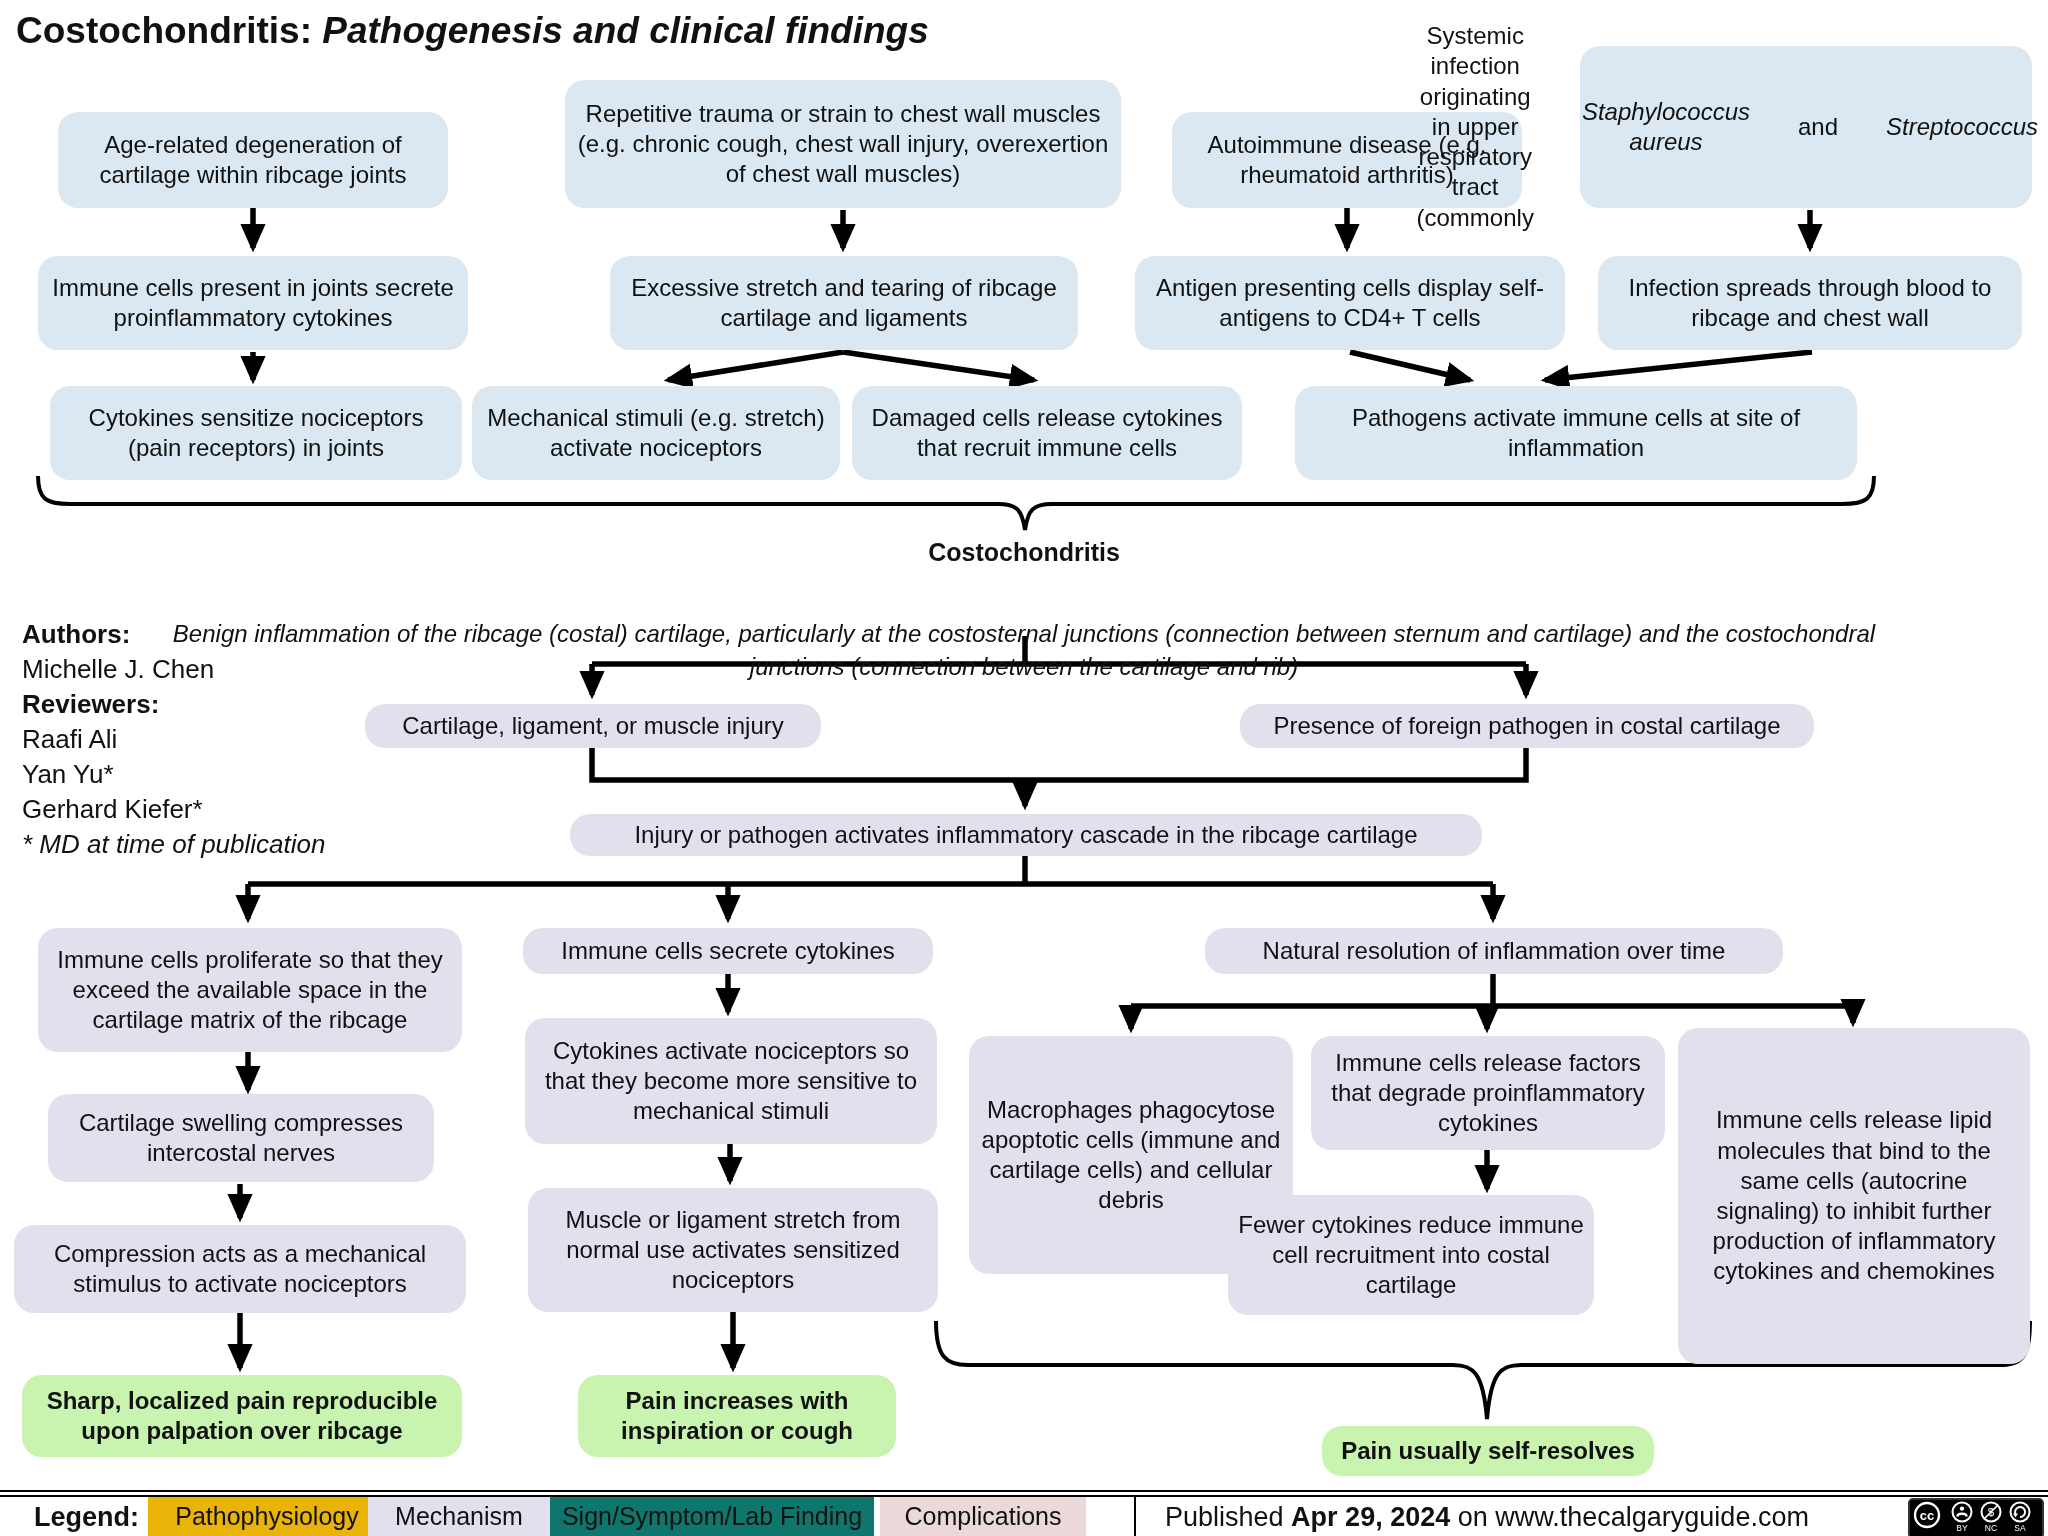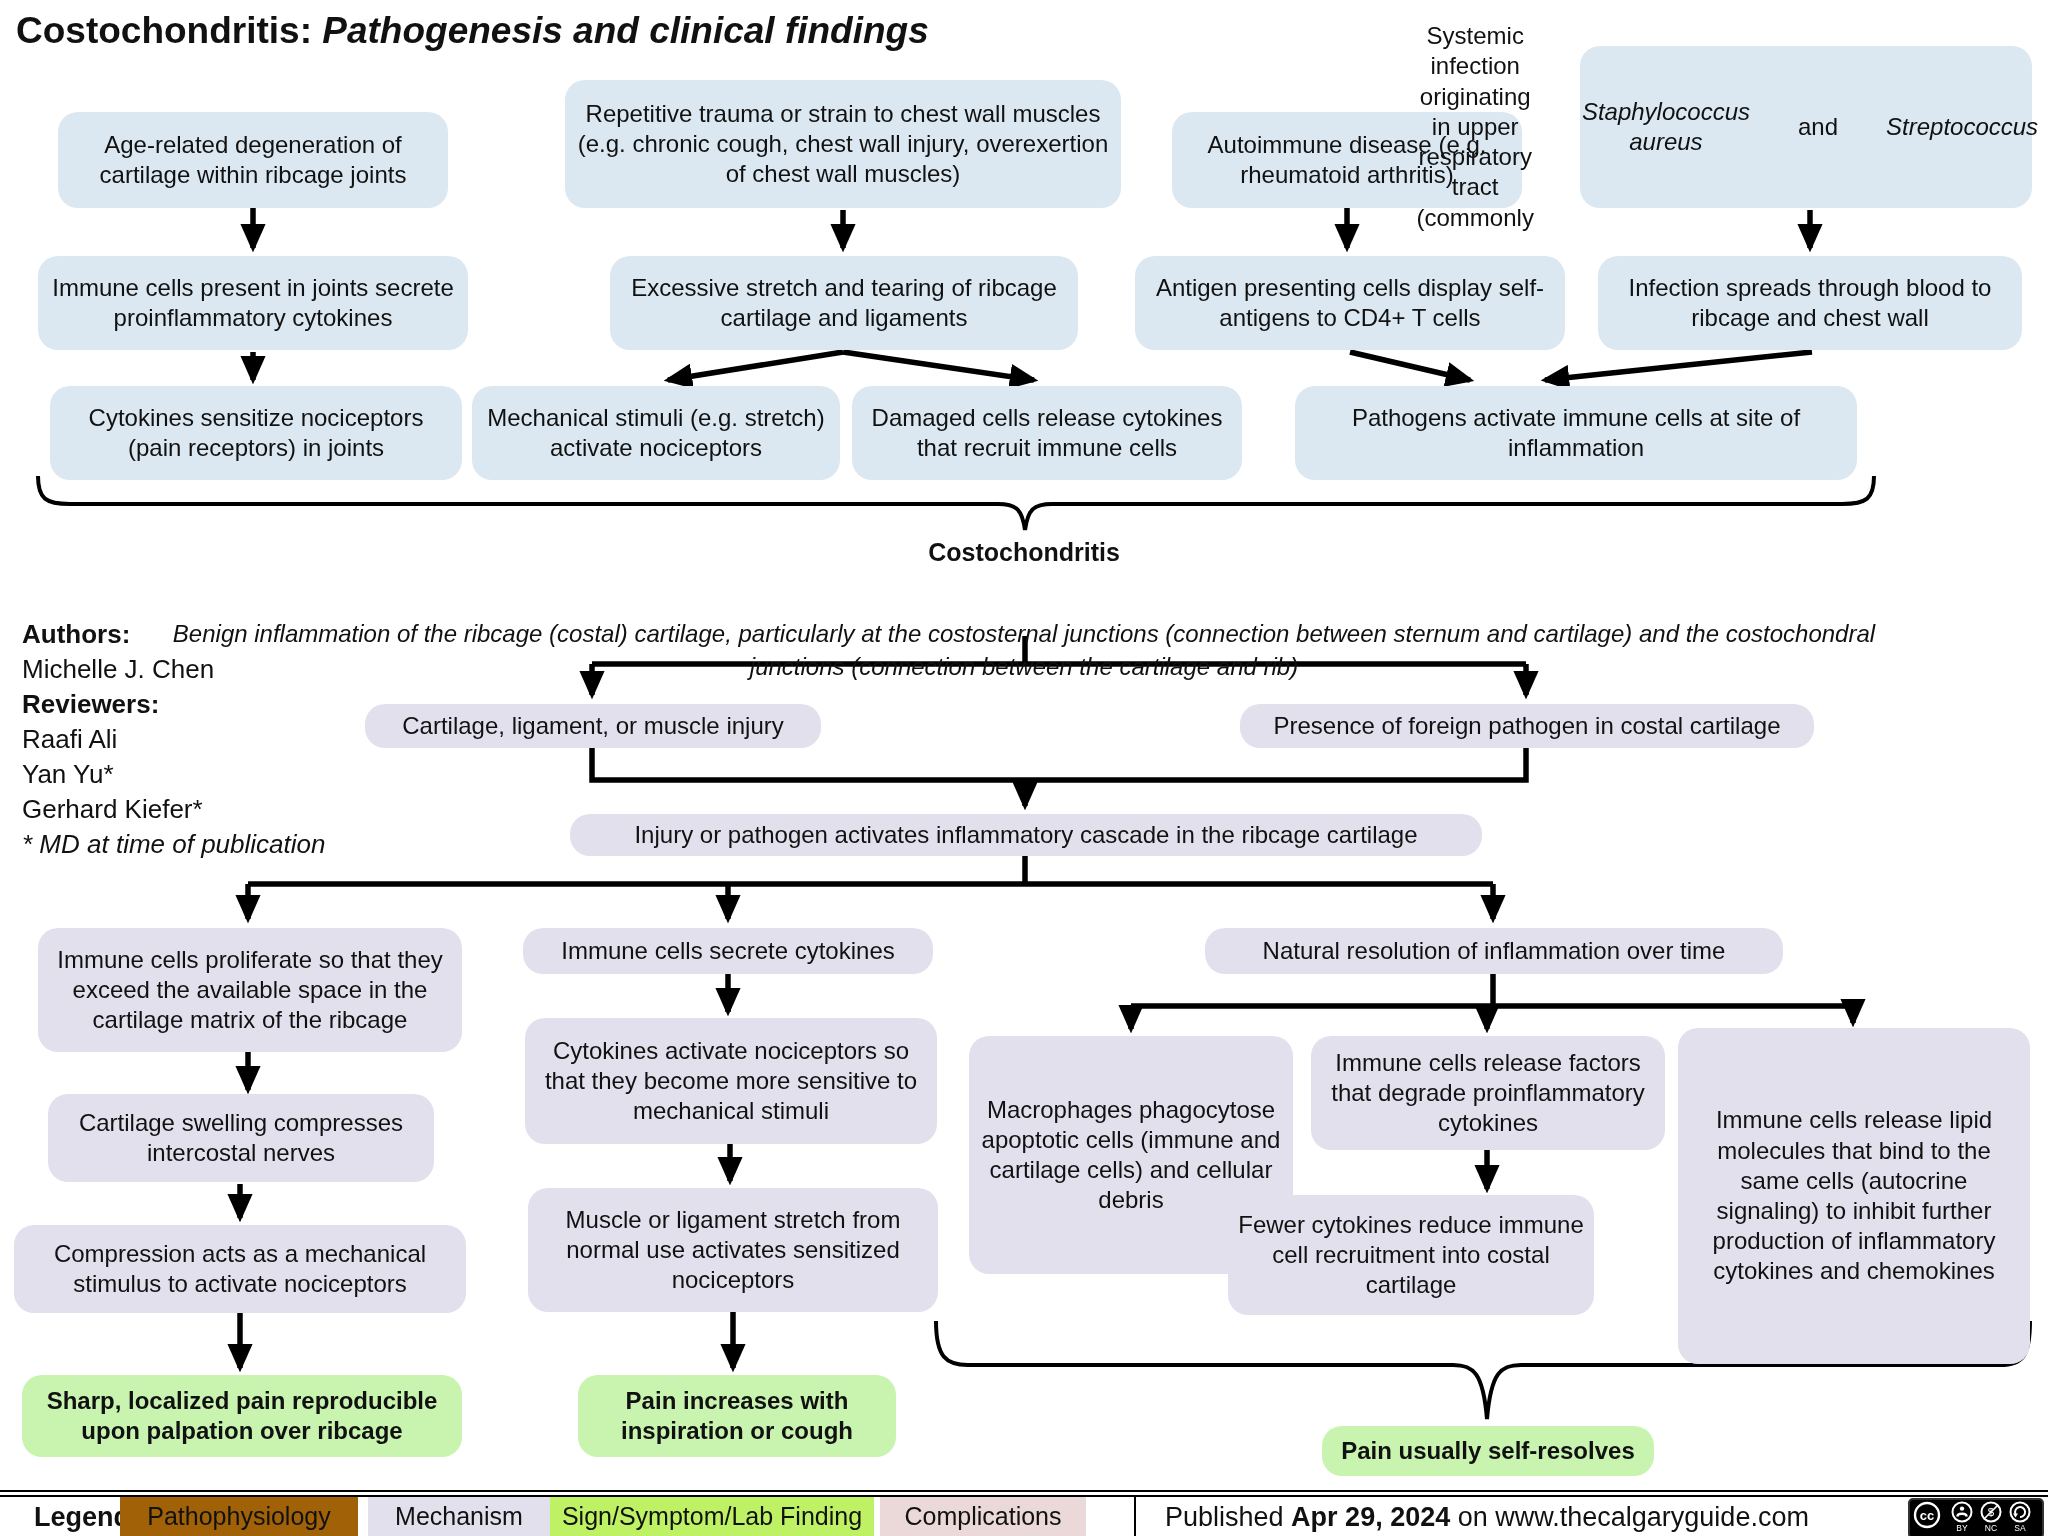--- a/index.html
+++ b/index.html
@@ -154,23 +154,23 @@
   <div class="node sign" style="left:578px;top:1375px;width:318px;height:82px">Pain increases with inspiration or cough</div>
 
   <div class="node mech" style="left:969px;top:1036px;width:324px;height:238px">Macrophages phagocytose apoptotic cells (immune and cartilage cells) and cellular debris</div>
   <div class="node mech" style="left:1311px;top:1036px;width:354px;height:114px">Immune cells release factors that degrade proinflammatory cytokines</div>
   <div class="node mech" style="left:1228px;top:1195px;width:366px;height:120px">Fewer cytokines reduce immune cell recruitment into costal cartilage</div>
   <div class="node mech" style="left:1678px;top:1028px;width:352px;height:336px">Immune cells release lipid molecules that bind to the same cells (autocrine signaling) to inhibit further production of inflammatory cytokines and chemokines</div>
   <div class="node sign" style="left:1322px;top:1426px;width:332px;height:50px">Pain usually self-resolves</div>
 
   <div id="footer">
     <div id="legend-label">Legend:</div>
-    <div class="swatch" style="left: 120px; width: 238px; background: #a16207;">Pathophysiology</div>
+    <div class="swatch" style="left: 148px; width: 238px; background: #eab308;">Pathophysiology</div>
     <div class="swatch" style="left: 368px; width: 182px; background: rgb(227, 224, 238);">Mechanism</div>
-    <div class="swatch" style="left: 550px; width: 324px; background: #bef264;">Sign/Symptom/Lab Finding</div>
+    <div class="swatch" style="left: 550px; width: 324px; background: #0f766e;">Sign/Symptom/Lab Finding</div>
     <div class="swatch" style="left: 880px; width: 206px; background: rgb(234, 217, 216);">Complications</div>
     <div id="footer-divider"></div>
     <div id="published">
       <span>Published</span>
       <span class="b">Apr 29, 2024</span><span> on www.thecalgaryguide.com</span>
     </div>
     <div id="cc-badge">
       <svg width="128" height="33" viewBox="0 0 128 33">
         <circle cx="17" cy="15" r="12" fill="none" stroke="#fff" stroke-width="2.4"></circle>
         <text x="17" y="20" font-size="13" font-weight="bold" fill="#fff" text-anchor="middle" font-family="Liberation Sans, sans-serif">cc</text>

